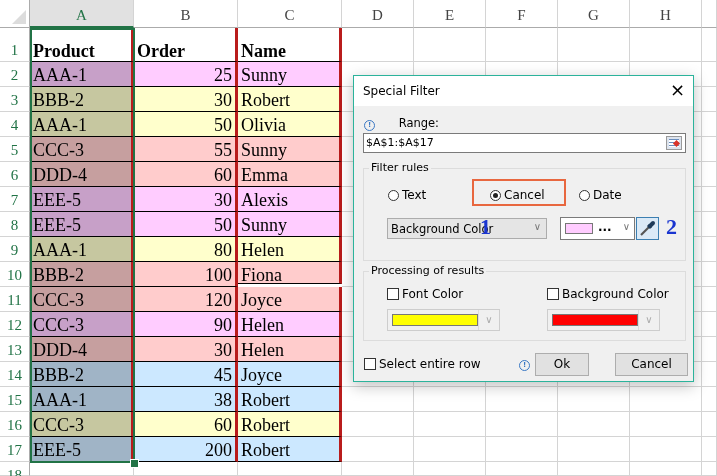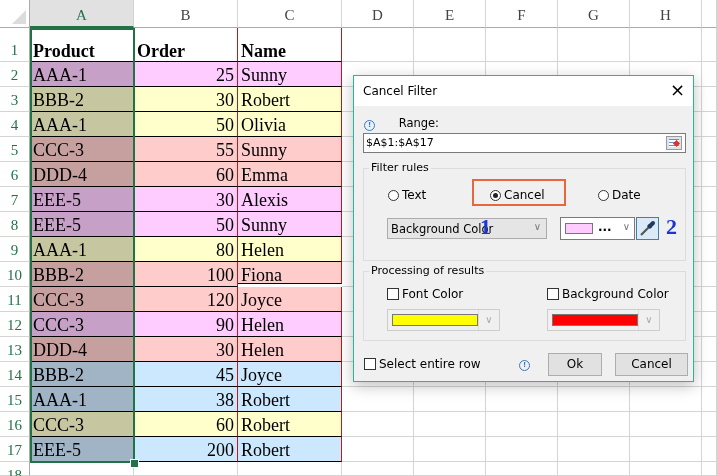--- a/index.html
+++ b/index.html
@@ -4,21 +4,21 @@
 <style>
   html,body{margin:0;padding:0;}
   body{width:717px;height:476px;overflow:hidden;background:#fff;position:relative;font-family:"Liberation Serif",serif;}
   .sheet{position:absolute;left:0;top:0;width:717px;height:476px;}
   .colhdr{position:absolute;top:0;height:28px;background:#fff;border-right:1px solid #d4d4d4;border-bottom:1px solid #ababab;box-sizing:border-box;text-align:center;font-size:15px;line-height:30px;color:#444;}
   .colhdr.sel{background:#e1e1e1;color:#217346;border-bottom:2px solid #217346;}
   .corner{position:absolute;left:0;top:0;width:30px;height:28px;background:#fff;border-right:1px solid #ababab;border-bottom:1px solid #ababab;box-sizing:border-box;}
   .corner:after{content:"";position:absolute;right:3px;bottom:3px;border-left:14px solid transparent;border-bottom:14px solid #dcdcdc;}
   .rowhdr{position:absolute;left:0;width:30px;background:#fff;border-right:1px solid #ababab;border-bottom:1px solid #d4d4d4;box-sizing:border-box;text-align:center;font-size:15px;color:#217346;}
   .cell{position:absolute;box-sizing:border-box;border-right:1px solid #d4d4d4;border-bottom:1px solid #d4d4d4;font-size:18px;padding:0 3px;white-space:nowrap;overflow:hidden;color:#000;}
-  .cell.data{border-right:1px solid #b91c1c;border-bottom:1px solid #000;}
+  .cell.data{border-right:3px solid #b91c1c;border-bottom:1px solid #000;}
   .cell.num{text-align:right;}
   .cell.bold{font-weight:bold;}
   .selbox{position:absolute;left:30px;top:28px;width:105px;height:435px;border:2px solid #217346;box-sizing:border-box;pointer-events:none;}
   .selhandle{position:absolute;left:130px;top:459px;width:7px;height:7px;background:#217346;border:1px solid #fff;}
 
   .dialog{position:absolute;left:353px;top:75px;width:341px;height:307px;background:#f0f0f0;border:1px solid #2bb39b;box-sizing:border-box;box-shadow:0 4px 14px rgba(0,0,0,0.25);font-family:"DejaVu Sans",sans-serif;font-size:11.5px;color:#000;}
   .dlg-title{position:absolute;left:0;top:0;width:339px;height:30px;background:#fff;}
   .dlg-title .t{position:absolute;left:9px;top:8px;font-size:12px;}
   .dlg-title .x{position:absolute;right:8px;top:4px;font-size:18px;cursor:pointer;line-height:20px;}
   .info{display:inline-block;width:9px;height:9px;border:1px solid #3a78c4;border-radius:50%;font-size:7px;line-height:9px;text-align:center;color:#3a78c4;font-weight:bold;}
@@ -241,21 +241,21 @@
     <div class="cell" style="left: 486px; top: 462px; width: 72px; height: 14px; line-height: 26px;"></div>
     <div class="cell" style="left: 558px; top: 462px; width: 72px; height: 14px; line-height: 26px;"></div>
     <div class="cell" style="left: 630px; top: 462px; width: 72px; height: 14px; line-height: 26px;"></div>
     <div class="cell" style="left: 702px; top: 462px; width: 15px; height: 14px; line-height: 26px;"></div>
     <div class="selbox"></div>
     <div class="selhandle"></div>
   </div>
 
 <div class="dialog">
   <div class="dlg-title">
-    <span class="t">Cancel Filter</span>
+    <span class="t">Special Filter</span>
     <span class="x">×</span>
   </div>
 
   <div class="range-lbl">
     <span class="info">!</span>
     <span class="txt">Range:</span>
   </div>
   <div class="range-in">
     <span>$A$1:$A$17</span>
     <div class="range-btn"></div>
@@ -266,21 +266,21 @@
   </div>
 
   <div class="radio" style="left:34px;top:112px;">
     <span class="c"></span>
     <span>Text</span>
   </div>
   <div class="radio" style="left:136px;top:112px;">
     <span class="c on"></span>
     <span>Cancel</span>
   </div>
-  <div class="radio" style="left:244px;top:112px;">
+  <div class="radio" style="left:225px;top:112px;">
     <span class="c"></span>
     <span>Date</span>
   </div>
   <div class="hl"></div>
 
   <div class="combo" style="left:33px;top:142px;width:160px;height:21px;">
     <span class="v">Background Color</span>
     <span class="arr">∨</span>
   </div>
   <span class="badge" style="left:126px;top:138px;">1</span>
@@ -319,15 +319,15 @@
   <div class="colorsel" style="left:193px;top:233px;width:113px;">
     <div class="bar" style="width:86px;background:#ff0000;" id="bcBar"></div>
     <span class="arr">∨</span>
   </div>
 
   <div class="chk" style="left:10px;top:281px;">
     <span class="b"></span>
     <span>Select entire row</span>
   </div>
   <span class="info" style="position:absolute;left:165px;top:284px;">!</span>
-  <div class="btn" style="left:181px;top:277px;width:54px;margin-left:13px;">Ok</div>
+  <div class="btn" style="left:181px;top:277px;width:54px;">Ok</div>
   <div class="btn" style="left:261px;top:277px;width:73px;">Cancel</div>
 </div>
 
 </body></html>

